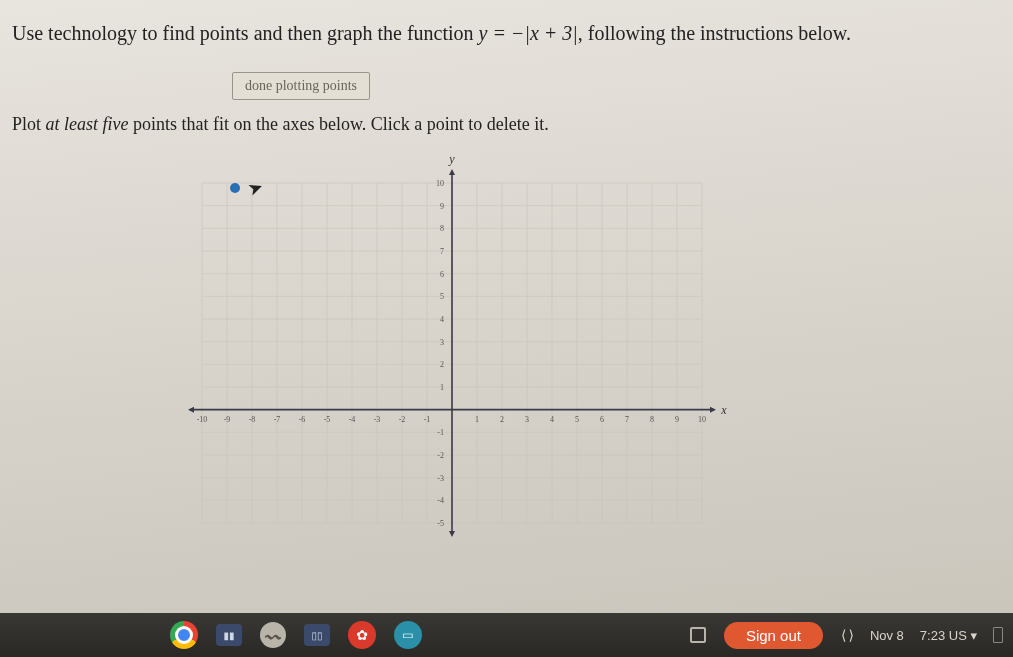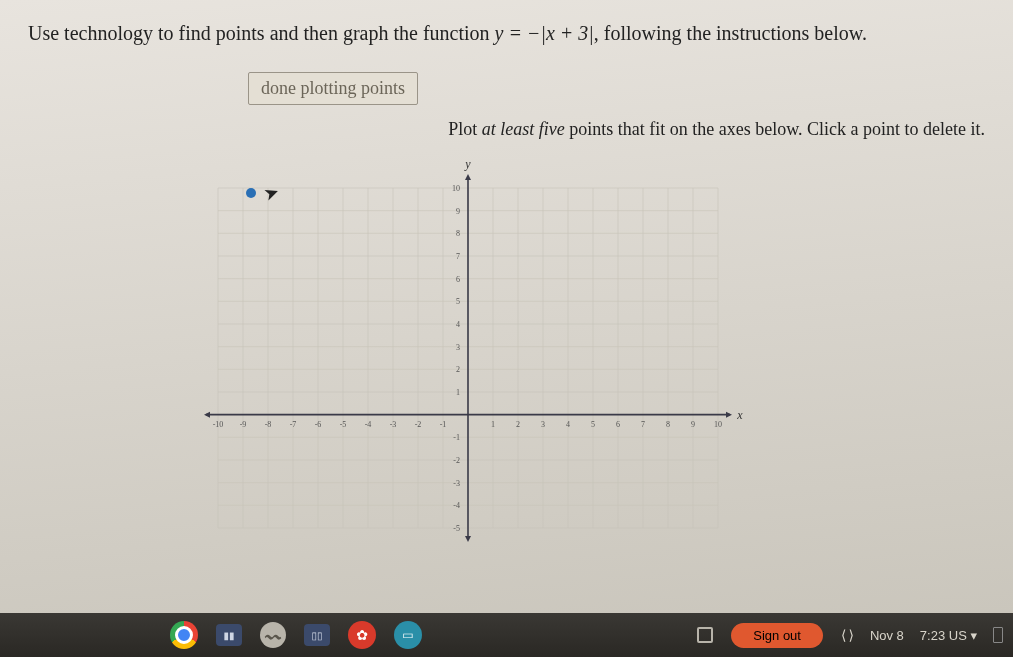--- a/index.html
+++ b/index.html
@@ -6,45 +6,44 @@
   body {
     width: 1013px;
     height: 657px;
     font-family: Georgia, 'Times New Roman', serif;
     background: linear-gradient(175deg, #e8e4de 0%, #d8d4cc 50%, #c8c4ba 100%);
     position: relative;
     overflow: hidden;
     color: #2a2a2a;
   }
   .page {
-    padding: 18px 28px 0 28px;
+    padding: 18px 28px 0 12px;
   }
   .question {
     font-size: 20px;
     line-height: 1.5;
     color: #222;
   }
   .math { font-style: italic; font-family: 'Times New Roman', serif; }
   .done-btn {
     display: inline-block;
     margin: 24px 0 14px 220px;
     padding: 5px 12px;
     border: 1px solid #9a9488;
     background: #e4dfd4;
     color: #6b6558;
     font-family: Georgia, serif;
-    font-size: 18px;
+    font-size: 14px;
     border-radius: 2px;
     cursor: pointer;
   }
   .instruction {
     font-size: 18px;
     color: #222;
     margin-bottom: 18px;
-    text-align: right;
   }
   .instruction em { font-style: italic; }
 
   .plot-area { position: relative; width: 560px; height: 420px; margin-left: 160px; }
   .point-dot { position:absolute; width:10px; height:10px; border-radius:50%; background:#2a6fb5; left:58px; top:30px; }
   .cursor-arrow { position:absolute; left:76px; top:24px; font-size:18px; color:#222; transform: rotate(-20deg);}
   
   .graph-svg { display:block; }
 
   .taskbar {
@@ -59,21 +58,21 @@
   }
   .taskbar .left-group { display:flex; gap:18px; align-items:center; margin-left:160px;}
   .taskbar .spacer { flex: 1; }
   .tb-icon { width:28px; height:28px; border-radius:50%; display:flex; align-items:center; justify-content:center; font-size:14px; }
   .chrome { background: conic-gradient(#ea4335 0 120deg,#fbbc05 120deg 240deg,#34a853 240deg 360deg); position:relative;}
   .chrome::after{content:"";position:absolute;width:12px;height:12px;background:#4285f4;border:3px solid #fff;border-radius:50%;}
   .square-icon{width:26px;height:22px;border-radius:4px;background:#3b4a6b;color:#cfd6e4;font-size:10px;display:flex;align-items:center;justify-content:center;font-family:sans-serif;}
   .gray-circle{width:26px;height:26px;border-radius:50%;background:#b8b4aa;color:#5a564c;display:flex;align-items:center;justify-content:center;}
   .red-circle{width:28px;height:28px;border-radius:50%;background:#d93a2b;color:#fff;display:flex;align-items:center;justify-content:center;font-size:14px;}
   .teal-circle{width:28px;height:28px;border-radius:50%;background:#2a8fa8;color:#fff;display:flex;align-items:center;justify-content:center;font-size:12px;}
-  .signout-btn{background:#e0582f;color:#000000;border:none;border-radius:14px;padding:5px 22px;font-size:13px;font-family:sans-serif;cursor:pointer;}
+  .signout-btn{background:#e0582f;color:#ffffff;border:none;border-radius:14px;padding:5px 22px;font-size:15px;font-family:sans-serif;cursor:pointer;}
   .status-area{display:flex;align-items:center;gap:16px;color:#d8d4ca;font-family:sans-serif;font-size:13px;}
   .sq-outline{width:16px;height:16px;border:2px solid #b8b4aa;border-radius:2px;}
   .nav-arrows{display:flex;gap:2px;align-items:center;}
   .nav-arrows span{color:#d8d4ca;font-size:14px;}
   .battery{width:10px;height:16px;border:1px solid #888;border-radius:1px;position:relative;}
 </style>
 </head>
 <body>
 
 <div class="page">

